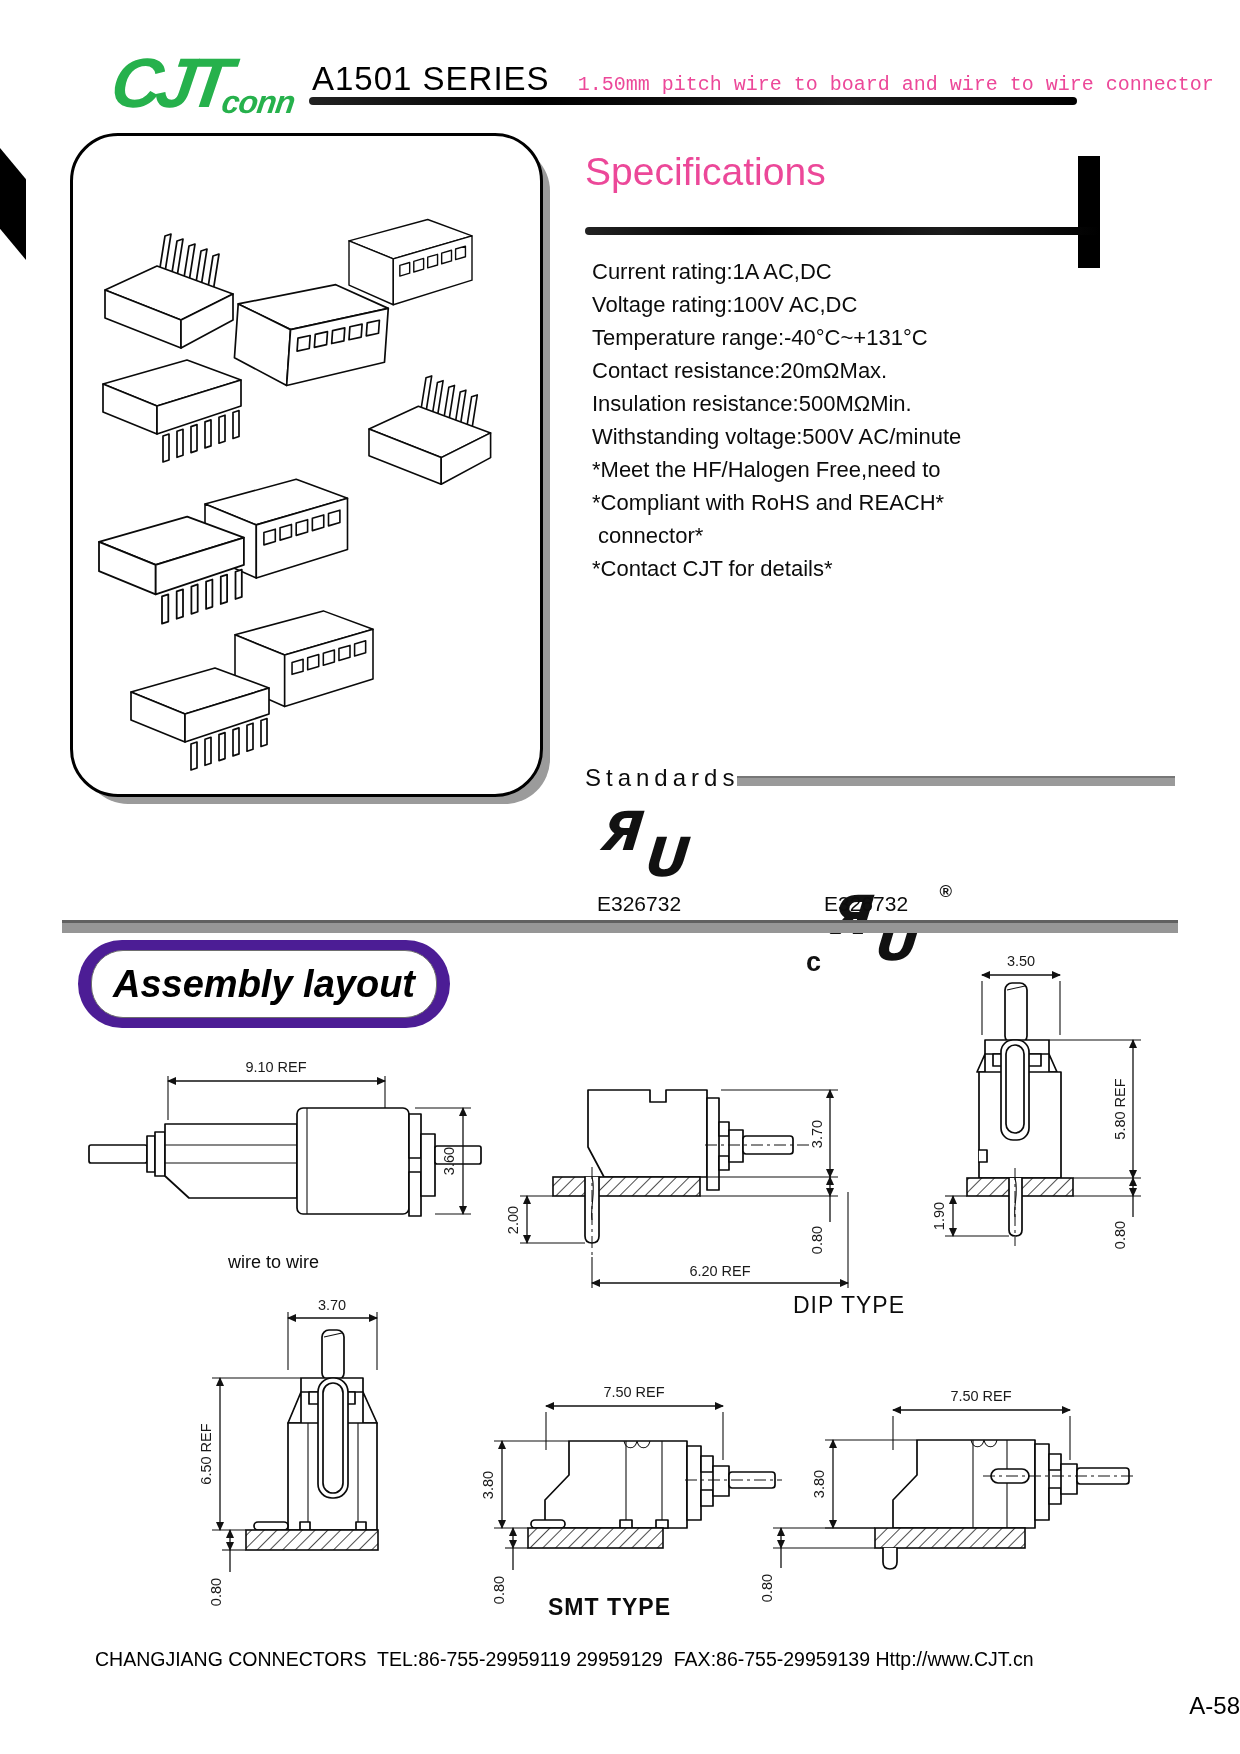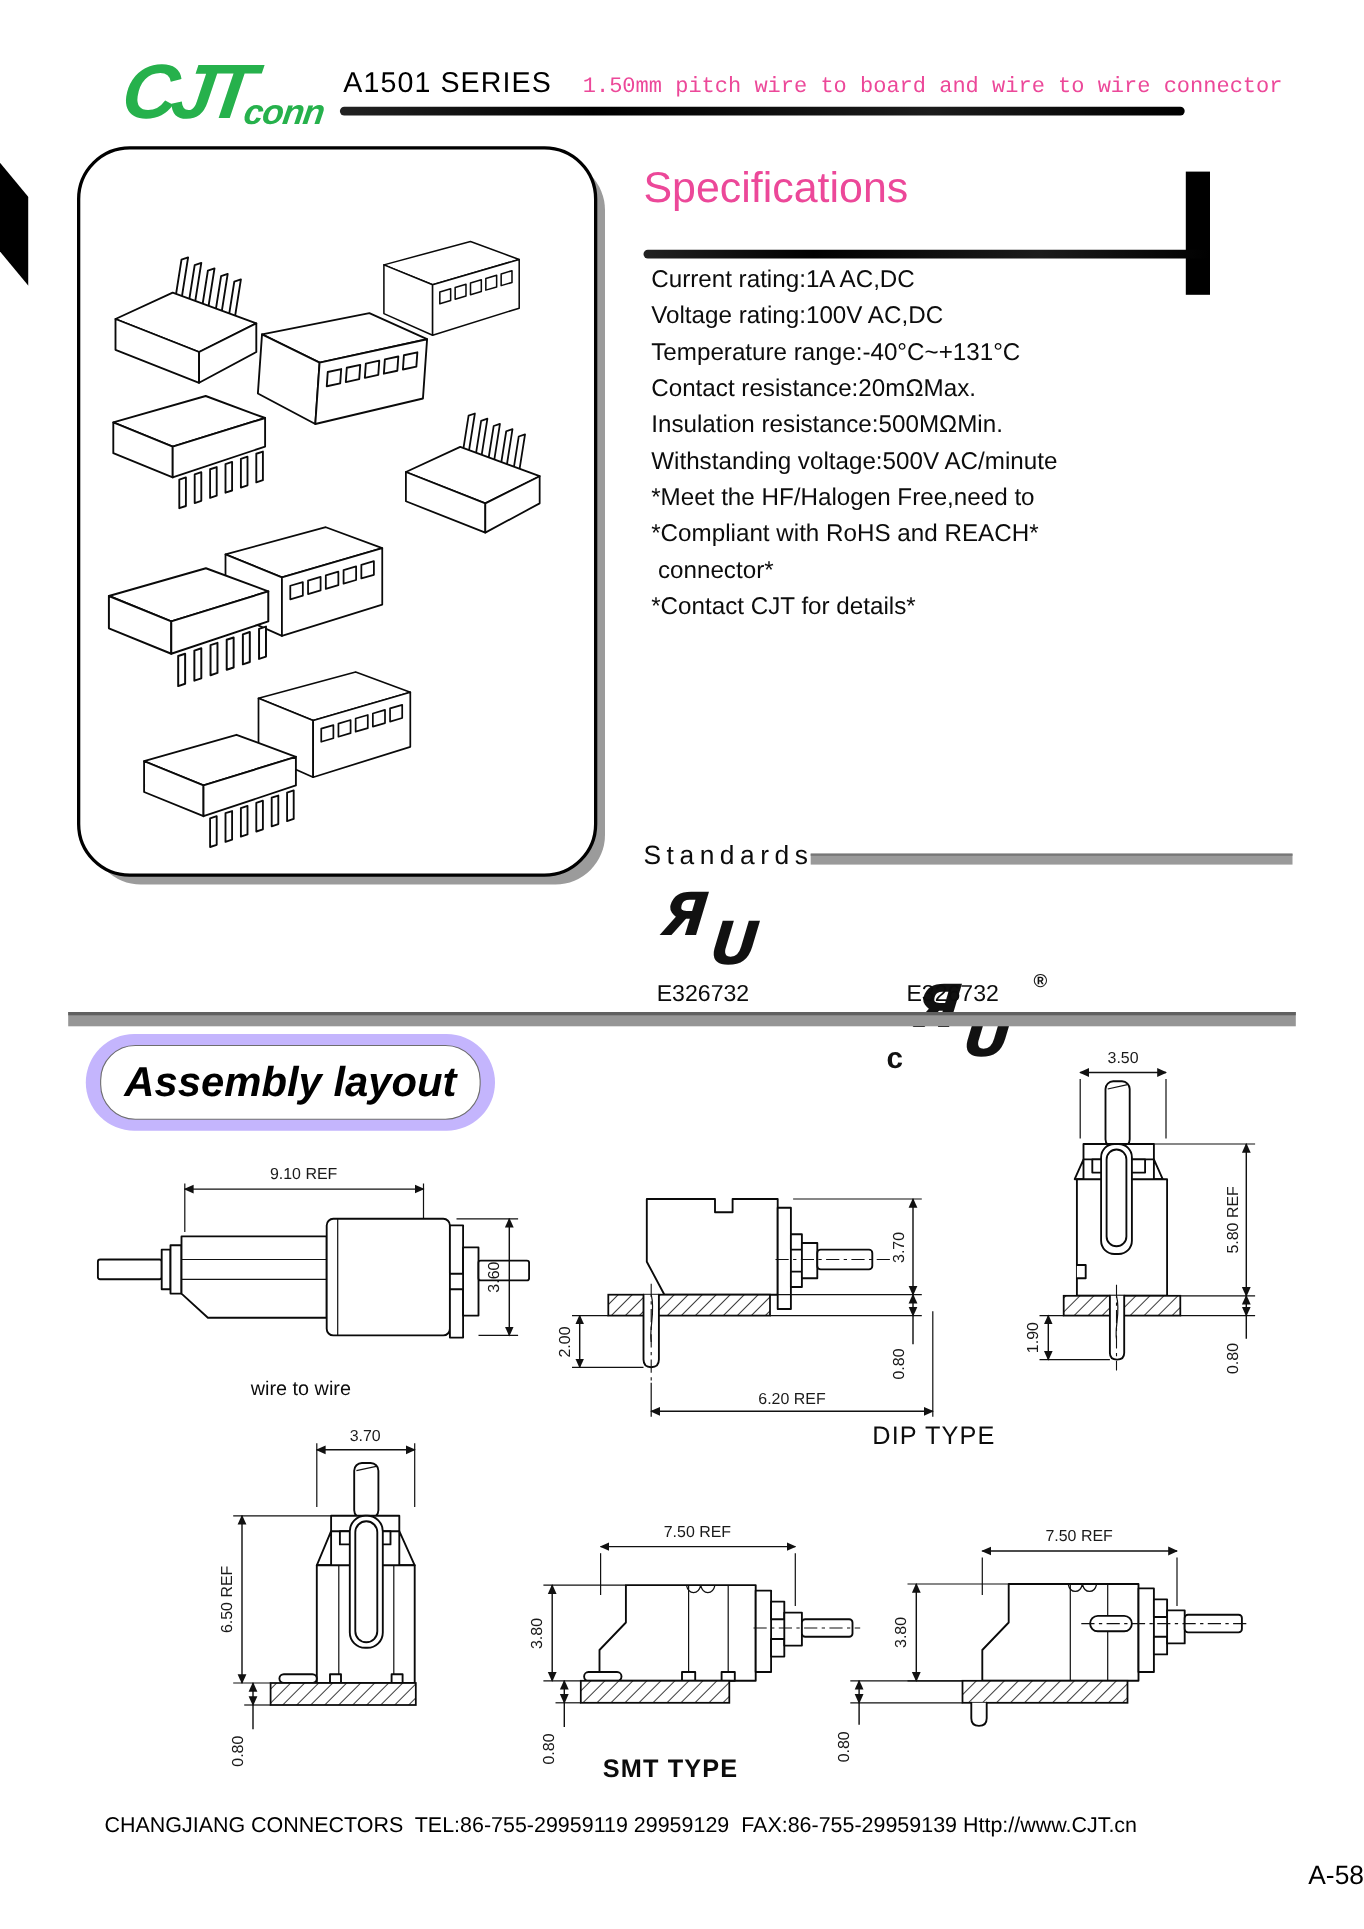--- a/index.html
+++ b/index.html
@@ -5,21 +5,21 @@
   html,body{margin:0;padding:0;background:#fff;}
   #page{position:relative;width:1240px;height:1754px;background:#fff;overflow:hidden;
         font-family:"Liberation Sans",sans-serif;color:#111;}
   .abs{position:absolute;}
 
   
   .logo-cjt{font-style:italic;font-weight:900;font-size:70px;letter-spacing:-6px;
             transform:skewX(-8deg);display:inline-block;line-height:1;}
   .logo-conn{font-style:italic;font-weight:900;font-size:32px;letter-spacing:-1px;
              transform:skewX(-8deg);display:inline-block;line-height:1;position:relative;top:6px;left:-4px;}
-  .series-title{font-size:26px;letter-spacing:1px;color:#000;}
+  .series-title{font-size:33px;letter-spacing:1px;color:#000;}
   .series-sub{font-size:20px;color:#ec4899;font-family:Liberation Mono, monospace;}
   .rule{background:linear-gradient(90deg,#222,#000 30%,#1c1c1c 70%,#000);border-radius:4px;}
 
   
   .spec-title{font-size:39px;color:#ec4899;letter-spacing:0px;}
   .spec-line{font-size:22px;line-height:33px;white-space:pre;color:#0c0c0c;}
 
   
   .std-title{font-size:24px;letter-spacing:5px;color:#0c0c0c;}
   .std-bar{background:#9a9a9a;border-top:2px solid #777;}
@@ -27,21 +27,21 @@
   .ulmark .r{position:absolute;left:0;top:-10px;font-family:"DejaVu Sans",sans-serif;
              font-style:italic;font-weight:900;font-size:54px;transform:skewX(-6deg);}
   .ulmark .u{position:absolute;left:44px;top:16px;font-family:"DejaVu Sans",sans-serif;
              font-style:italic;font-weight:900;font-size:54px;transform:skewX(-6deg);}
   .ulmark .reg{position:absolute;right:-16px;top:-12px;font-size:17px;font-weight:bold;}
   .ulmark .cpre{position:absolute;left:-26px;bottom:2px;font-size:27px;font-weight:900;}
   .ulcode{font-size:21px;color:#0c0c0c;}
 
   
   .sep{background:#969696;border-top:3px solid #606060;}
-  .banner-outer{background:#c4b5fd;border-radius:44px;}
+  .banner-outer{background:#4c1d95;border-radius:44px;}
   .banner-inner{position:absolute;left:13px;top:10px;right:13px;bottom:10px;background:#fff;
                 border:1px solid #6e6e6e;border-radius:32px;display:flex;align-items:center;justify-content:center;}
   .banner-text{font-size:38px;font-weight:bold;font-style:italic;color:#000;}
 
   
   .tab-left{left:0;top:148px;width:26px;height:112px;background:#000;
             clip-path:polygon(0 0,100% 28%,100% 100%,0 72%);}
   .tab-right{left:1078px;top:156px;width:22px;height:112px;background:#000;}
 
   
@@ -121,21 +121,21 @@
       <use href="#vA" transform="translate(296,238) scale(0.95)"></use>
       <use href="#vB" transform="translate(132,330) scale(0.95)"></use>
       <use href="#vC" transform="translate(26,368) scale(1.05)"></use>
       <use href="#vB" transform="translate(162,462) scale(0.92)"></use>
       <use href="#vC" transform="translate(58,520)"></use>
     </svg>
   </div>
 
   <div class="abs spec-title" style="left:585px;top:150px;">Specifications</div>
   <div class="abs rule" style="left:585px;top:227px;width:515px;height:8px;"></div>
-  <div class="abs" style="left:592px;top:237px;">
+  <div class="abs" style="left:592px;top:255px;">
     <div class="spec-line">Current rating:1A AC,DC</div>
     <div class="spec-line">Voltage rating:100V AC,DC</div>
     <div class="spec-line">Temperature range:-40°C~+131°C</div>
     <div class="spec-line">Contact resistance:20mΩMax.</div>
     <div class="spec-line">Insulation resistance:500MΩMin.</div>
     <div class="spec-line">Withstanding voltage:500V AC/minute</div>
     <div class="spec-line">*Meet the HF/Halogen Free,need to</div>
     <div class="spec-line">*Compliant with RoHS and REACH*</div>
     <div class="spec-line"> connector*</div>
     <div class="spec-line">*Contact CJT for details*</div>

